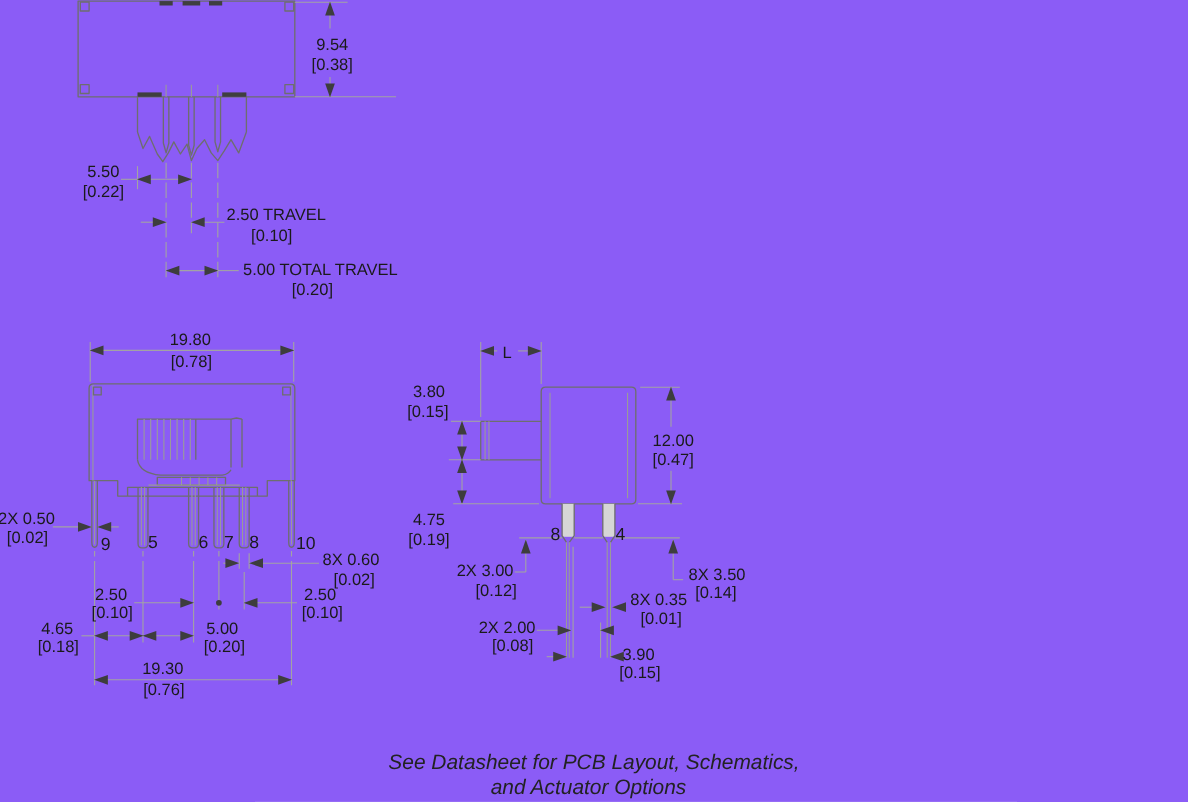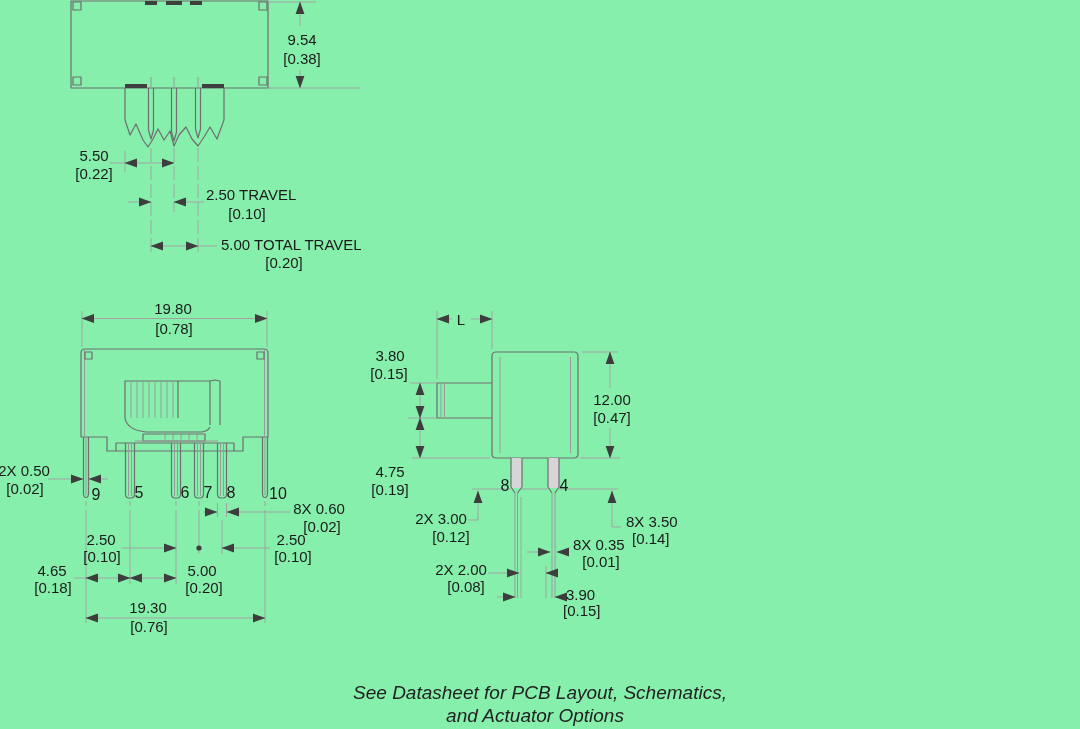--- a/index.html
+++ b/index.html
@@ -1,16 +1,16 @@
 <!DOCTYPE html>
 <html><head>
 <meta charset="utf-8">
 <style>
   html,body{margin:0;padding:0;background:#ffffff;}
-  .stage{width:1080px;height:729px;position:relative;background:#86efac;overflow:hidden;}
+  .stage{width:1080px;height:729px;position:relative;background:#8b5cf6;overflow:hidden;}
   svg{display:block;}
   .pl{stroke:#6e6e6e;stroke-width:1.2;fill:none;stroke-linejoin:round;stroke-linecap:butt;}
   .in{stroke:#9a9a9a;stroke-width:1;fill:none;}
   .dl{stroke:#a3a3a3;stroke-width:1;fill:none;}
   .cl{stroke:#a3a3a3;stroke-width:1;fill:none;stroke-dasharray:14 4;}
   .pf{fill:#3f3f3f;stroke:none;}
   .pg{fill:#d6d6d6;stroke:none;}
   text{font-family:"Liberation Sans", sans-serif;font-size:15px;fill:#1a1a1a;}
   .pin-num{font-size:16px;}
   .note{font-family:"Liberation Sans", sans-serif;font-style:italic;font-size:19px;fill:#222;}

